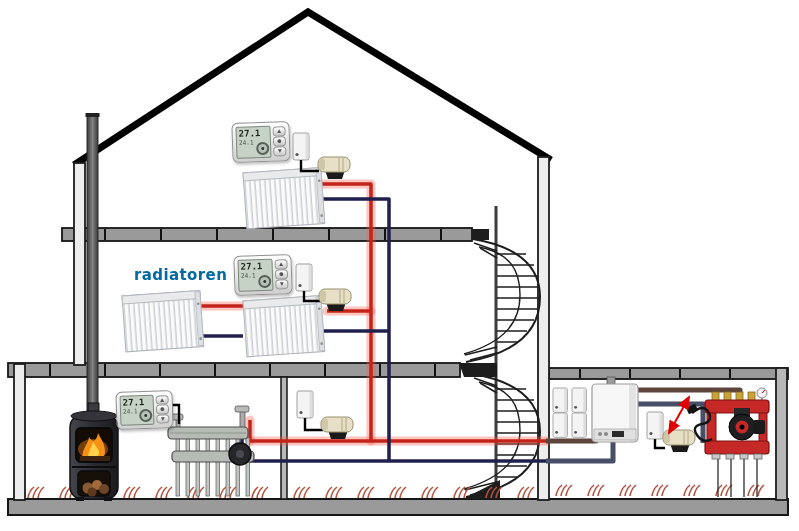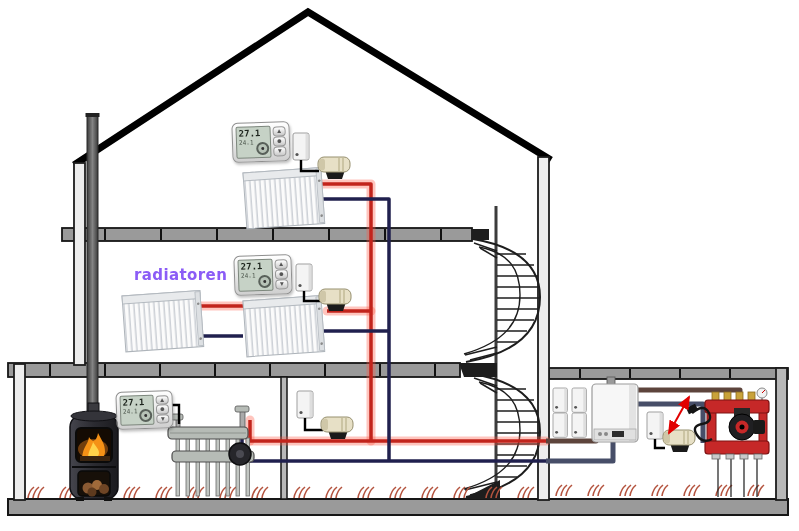--- a/index.html
+++ b/index.html
@@ -1,20 +1,20 @@
 <!DOCTYPE html>
 <html><head>
 <meta charset="utf-8">
 <style>
   html,body{margin:0;padding:0;background:#fff;}
   .stage{position:relative;width:799px;height:531px;background:#ffffff;overflow:hidden;
          font-family:"DejaVu Sans",sans-serif;}
   .scene-svg{position:absolute;left:0;top:0;}
   .diagram-label{position:absolute;left:134px;top:266px;font-weight:bold;font-size:15px;
-                 color:#8b5cf6;letter-spacing:.4px;font-family:"DejaVu Sans",sans-serif;}
+                 color:#0369a1;letter-spacing:.4px;font-family:"DejaVu Sans",sans-serif;}
   .thermostat{position:absolute;width:58px;height:40px;box-sizing:border-box;
               background:linear-gradient(180deg,#ffffff,#cfcfcf);
               border:1px solid #8f8f8f;border-radius:6px;
               box-shadow:1px 2px 3px rgba(0,0,0,.25);
               transform:rotate(-2deg);display:flex;padding:3px;gap:2px;}
   .lcd{position:relative;flex:1;background:#c6d2c6;border:1px solid #7d877d;
        border-radius:2px;padding:1px 2px;overflow:hidden;}
   .lcd-main{font-family:"DejaVu Sans Mono",monospace;font-weight:bold;font-size:9px;
             line-height:10px;color:#1d241d;}
   .lcd-sub{font-family:"DejaVu Sans Mono",monospace;font-size:6px;line-height:7px;color:#46504б;color:#465046;}

